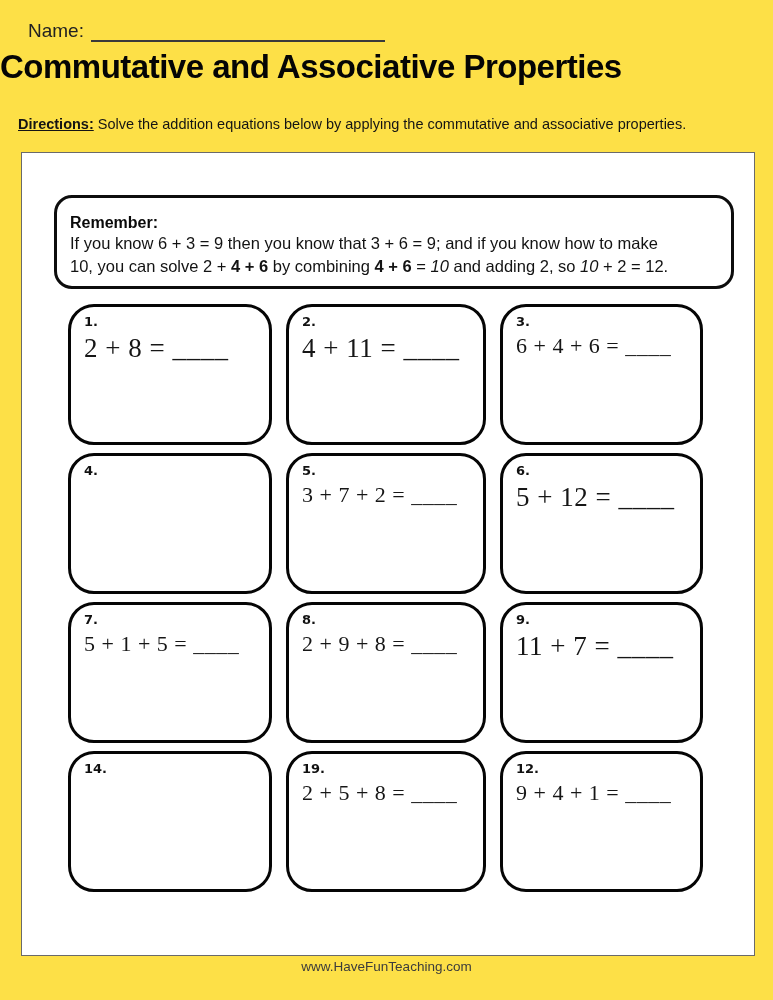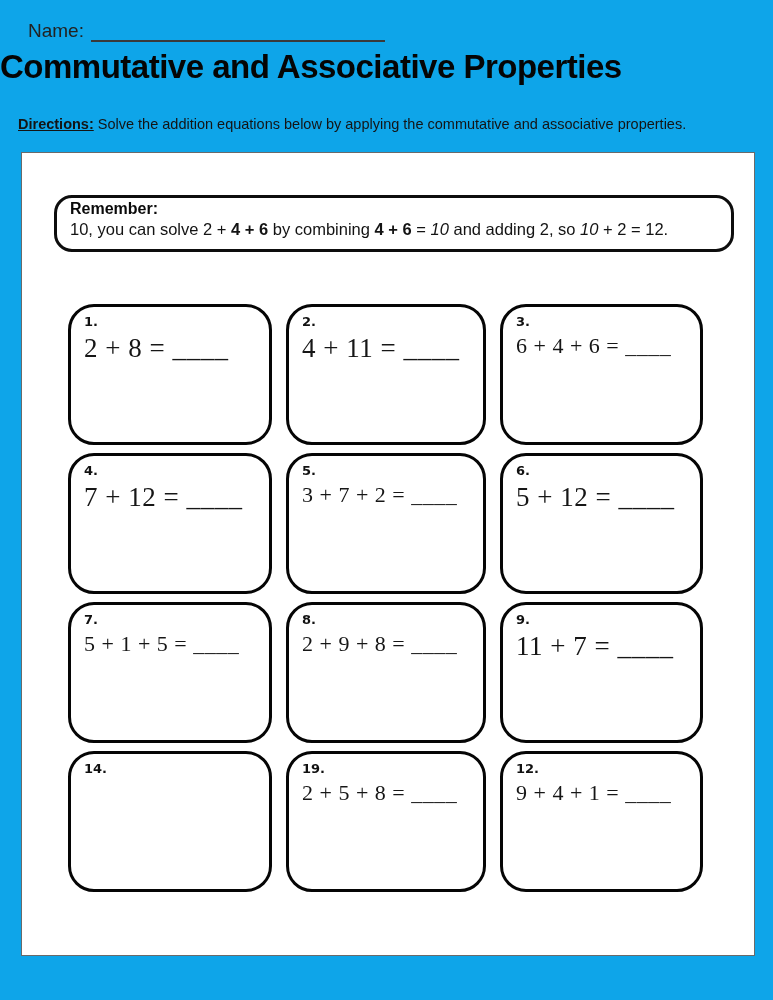--- a/index.html
+++ b/index.html
@@ -4,21 +4,21 @@
 <style>
   html, body {
     margin: 0;
     padding: 0;
     background: #ffffff;
   }
   .page {
     position: relative;
     width: 773px;
     height: 1000px;
-    background: #0ea5e9;
+    background: #fde047;
     font-family: "Liberation Sans", sans-serif;
     color: #1a1a1a;
     overflow: hidden;
   }
 
   
   .name-row {
     position: absolute;
     left: 28px;
     top: 20px;
@@ -63,21 +63,21 @@
     border: 1px solid #6a6a6a;
     background: #ffffff;
   }
 
   
   .remember-box {
     position: absolute;
     left: 32px;
     top: 42px;
     width: 648px;
-    padding: 2px 13px 8px 13px;
+    padding: 16px 13px 8px 13px;
     border: 3px solid #0d0d0d;
     border-radius: 18px;
     background: #fff;
   }
   .remember-heading {
     font-size: 16px;
     font-weight: bold;
     color: #0a0a0a;
   }
   .remember-line {
@@ -146,40 +146,40 @@
   <div class="name-line"></div>
 
   <div class="title">Commutative and Associative Properties</div>
 
   <div class="directions"><b>Directions:</b><span> Solve the addition equations below by applying the commutative and associative properties.</span></div>
 
   <div class="content-box">
 
     <div class="remember-box">
       <div class="remember-heading">Remember:</div>
+      <div class="remember-line">If you know 6 + 3 = 9 then you know that 3 + 6 = 9; and if you know how to make</div>
       <div class="remember-line"><span>10, you can solve 2 + </span><span class="b">4 + 6</span><span> by combining </span><span class="b">4 + 6</span><span> = </span><span class="i">10</span><span> and adding 2, so </span><span class="i">10</span><span> + 2 = 12.</span></div>
     </div>
 
     <div class="problems-grid">
 
       <div class="problem-box">
         <div class="problem-number">1.</div>
         <div class="equation">2 + 8 = ____</div>
       </div>
       <div class="problem-box">
         <div class="problem-number">2.</div>
         <div class="equation">4 + 11 = ____</div>
       </div>
       <div class="problem-box">
         <div class="problem-number">3.</div>
         <div class="equation small">6 + 4 + 6 = ____</div>
       </div>
       <div class="problem-box">
         <div class="problem-number">4.</div>
-        <div class="equation">7 + 12 = ____</div>
       </div>
       <div class="problem-box">
         <div class="problem-number">5.</div>
         <div class="equation small">3 + 7 + 2 = ____</div>
       </div>
       <div class="problem-box">
         <div class="problem-number">6.</div>
         <div class="equation">5 + 12 = ____</div>
       </div>
       <div class="problem-box">
@@ -202,14 +202,15 @@
         <div class="equation small">2 + 5 + 8 = ____</div>
       </div>
       <div class="problem-box">
         <div class="problem-number">12.</div>
         <div class="equation small">9 + 4 + 1 = ____</div>
       </div>
 
     </div>
   </div>
 
+  <div class="footer">www.HaveFunTeaching.com</div>
 
 </div>
 
 </body></html>

